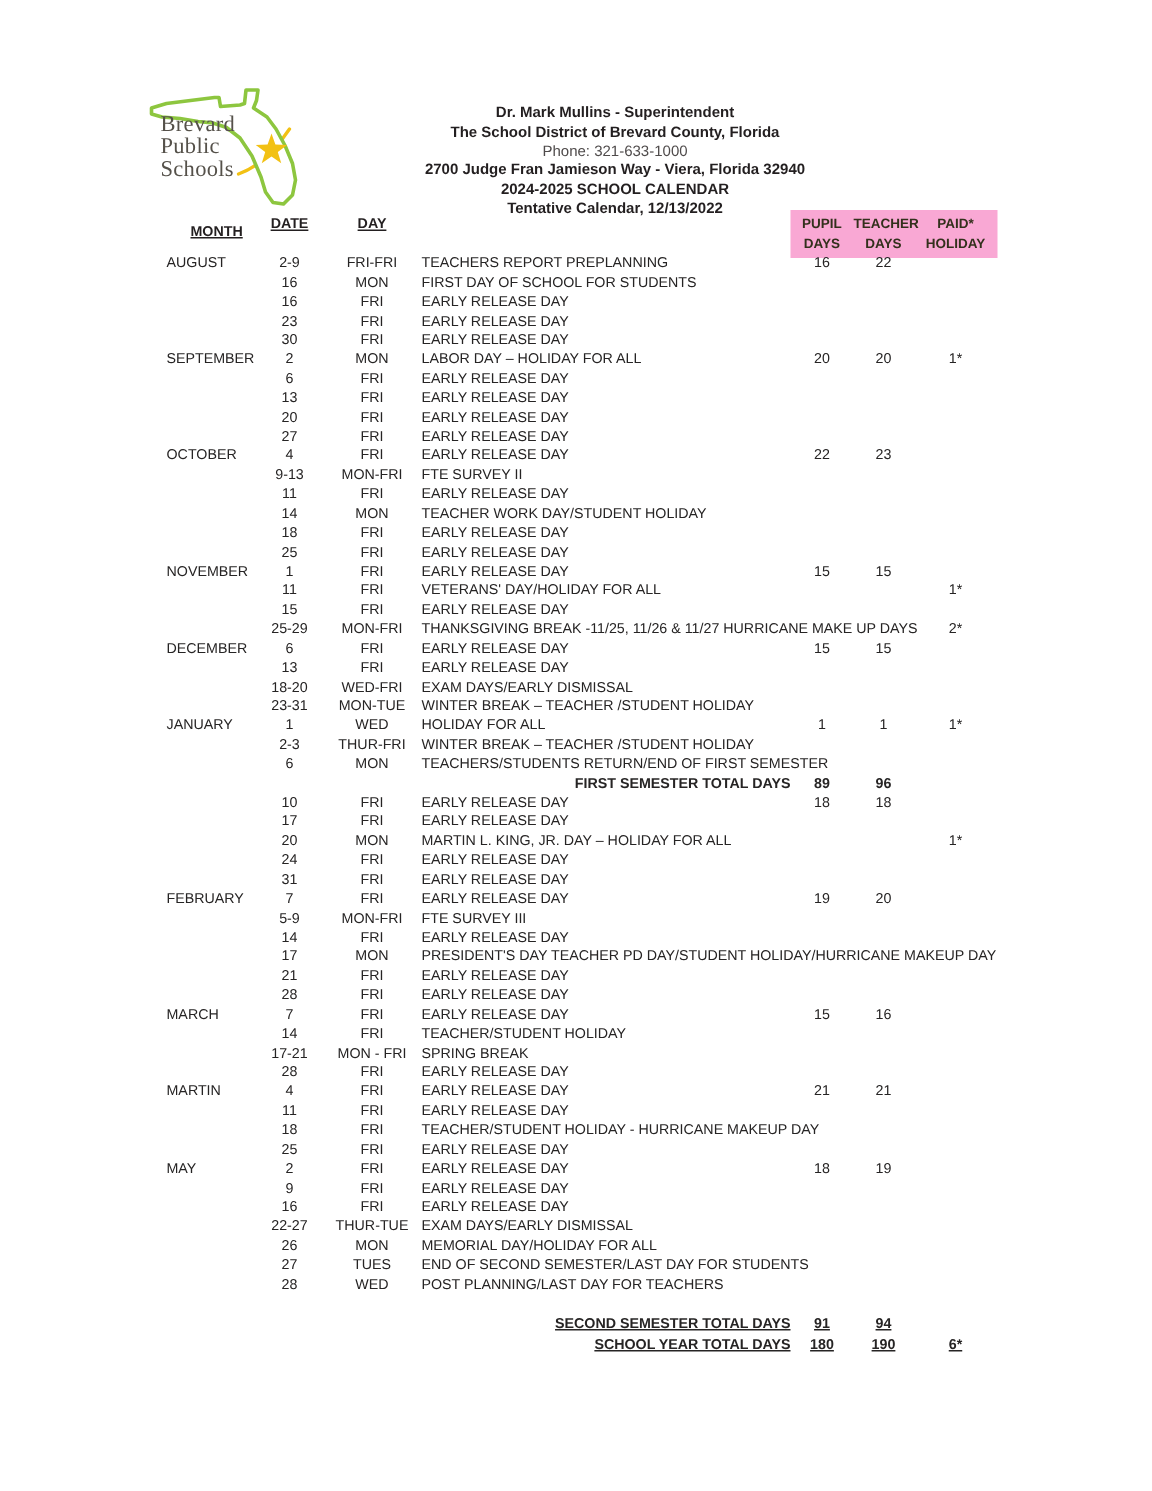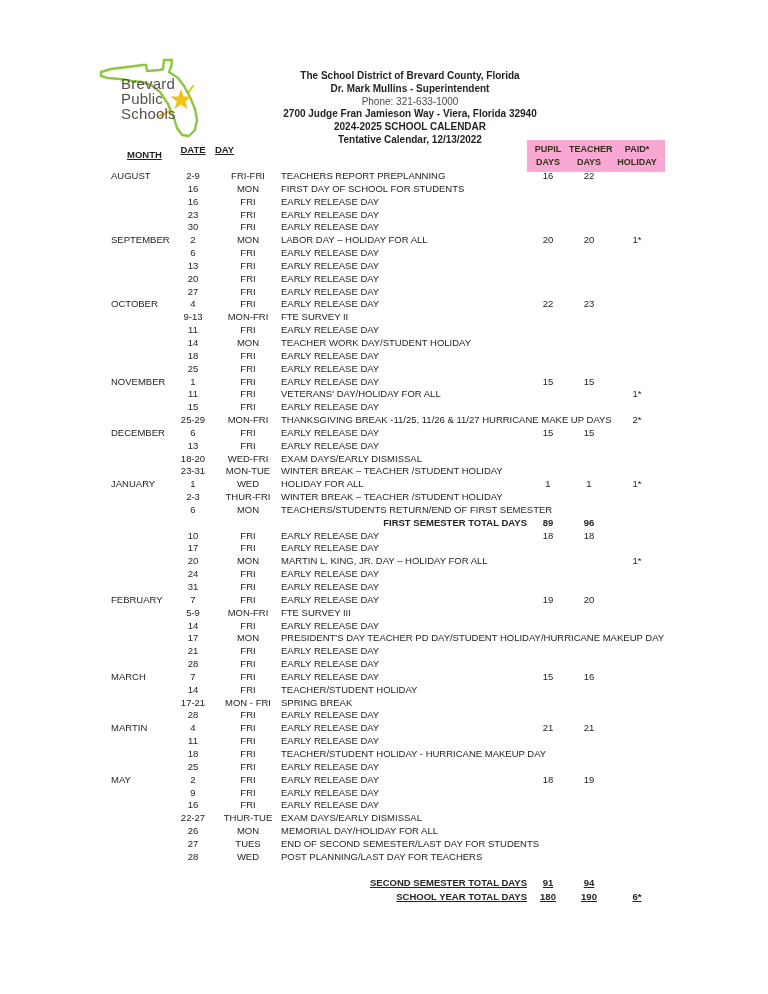--- a/index.html
+++ b/index.html
@@ -6,35 +6,35 @@
   html,body { background:#e8e8e8; }
   .page {
     position:relative; width:768px; height:994px; margin:0 auto;
     background:#ffffff; overflow:hidden;
     font-family:"Liberation Sans", sans-serif; color:#262424;
   }
   
   .logo { position:absolute; left:93px; top:50px; width:134px; height:96px; }
   .logo svg { position:absolute; left:0; top:0; }
   .logo-text {
-    position:absolute; left:28px; top:26px;
-    font-family:Liberation Sans, sans-serif; font-size:15px; line-height:15px;
+    position:absolute; left:14px; top:26px;
+    font-family:Liberation Serif, serif; font-size:15px; line-height:15px;
     color:#55514a; letter-spacing:0.2px;
   }
   
   .header-block {
     position:absolute; left:55px; top:70px; width:710px; text-align:center;
     font-size:10px; line-height:12.8px; font-weight:bold; color:#231f20;
   }
   .header-block .light { font-weight:normal; color:#4f4b4b; }
   
   .col-head { position:absolute; font-size:9.5px; font-weight:bold; color:#231f20; text-decoration:underline; }
   .head-month { left:111px; top:149px;padding-left:16px; }
   .head-date  { left:171px; top:144px; width:44px; text-align:center; }
-  .head-day   { left:215px; top:144px; width:66px; text-align:left; }
+  .head-day   { left:215px; top:144px; width:66px; text-align:center; }
   .yellow-block {
     position:absolute; left:527px; top:140px; width:138px; height:32px;
     display:flex; align-items:center;
   }
   .yb-cell { text-align:center; font-size:9px; font-weight:bold; line-height:13px; color:#33301c; }
   .yb-pupil { width:42px; } .yb-teacher { width:40px; } .yb-paid { width:56px; }
   
   .table-rows { position:absolute; left:0; top:170px; width:768px; }
   .row { display:flex; height:12.85px; line-height:12.85px; font-size:9.5px; padding-left:111px;align-items:flex-end; }
   .row > span { flex:0 0 auto; }
@@ -65,22 +65,22 @@
       <polygon points="88,39 90.6,46.4 98.5,46.6 92.2,51.4 94.5,58.9 88,54.4 81.5,58.9 83.8,51.4 77.5,46.6 85.4,46.4" fill="#f2c114"></polygon>
     </svg>
     <div class="logo-text">
       <div>Brevard</div>
       <div>Public</div>
       <div>Schools</div>
     </div>
   </div>
 
   <div class="header-block">
+    <div>Dr. Mark Mullins - Superintendent</div>
     <div>The School District of Brevard County, Florida</div>
-    <div>Dr. Mark Mullins - Superintendent</div>
     <div class="light">Phone:  321-633-1000</div>
     <div>2700 Judge Fran Jamieson Way - Viera, Florida 32940</div>
     <div>2024-2025 SCHOOL CALENDAR</div>
     <div>Tentative Calendar, 12/13/2022</div>
   </div>
 
   <div class="col-head head-month">MONTH</div>
   <div class="col-head head-date">DATE</div>
   <div class="col-head head-day">DAY</div>
 

